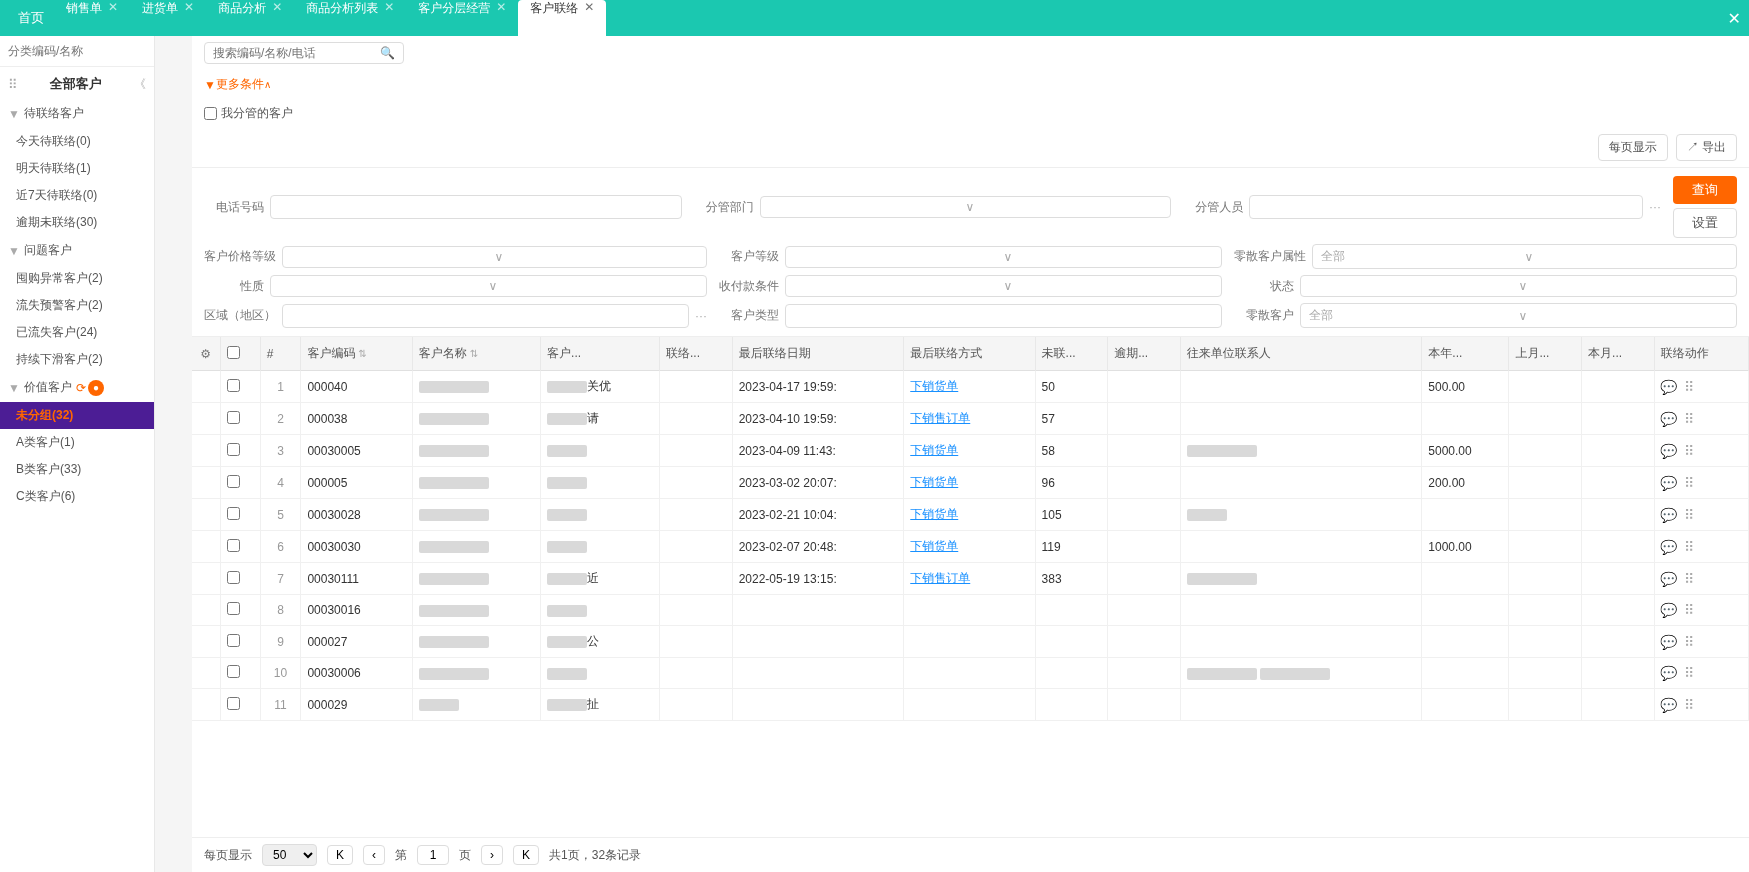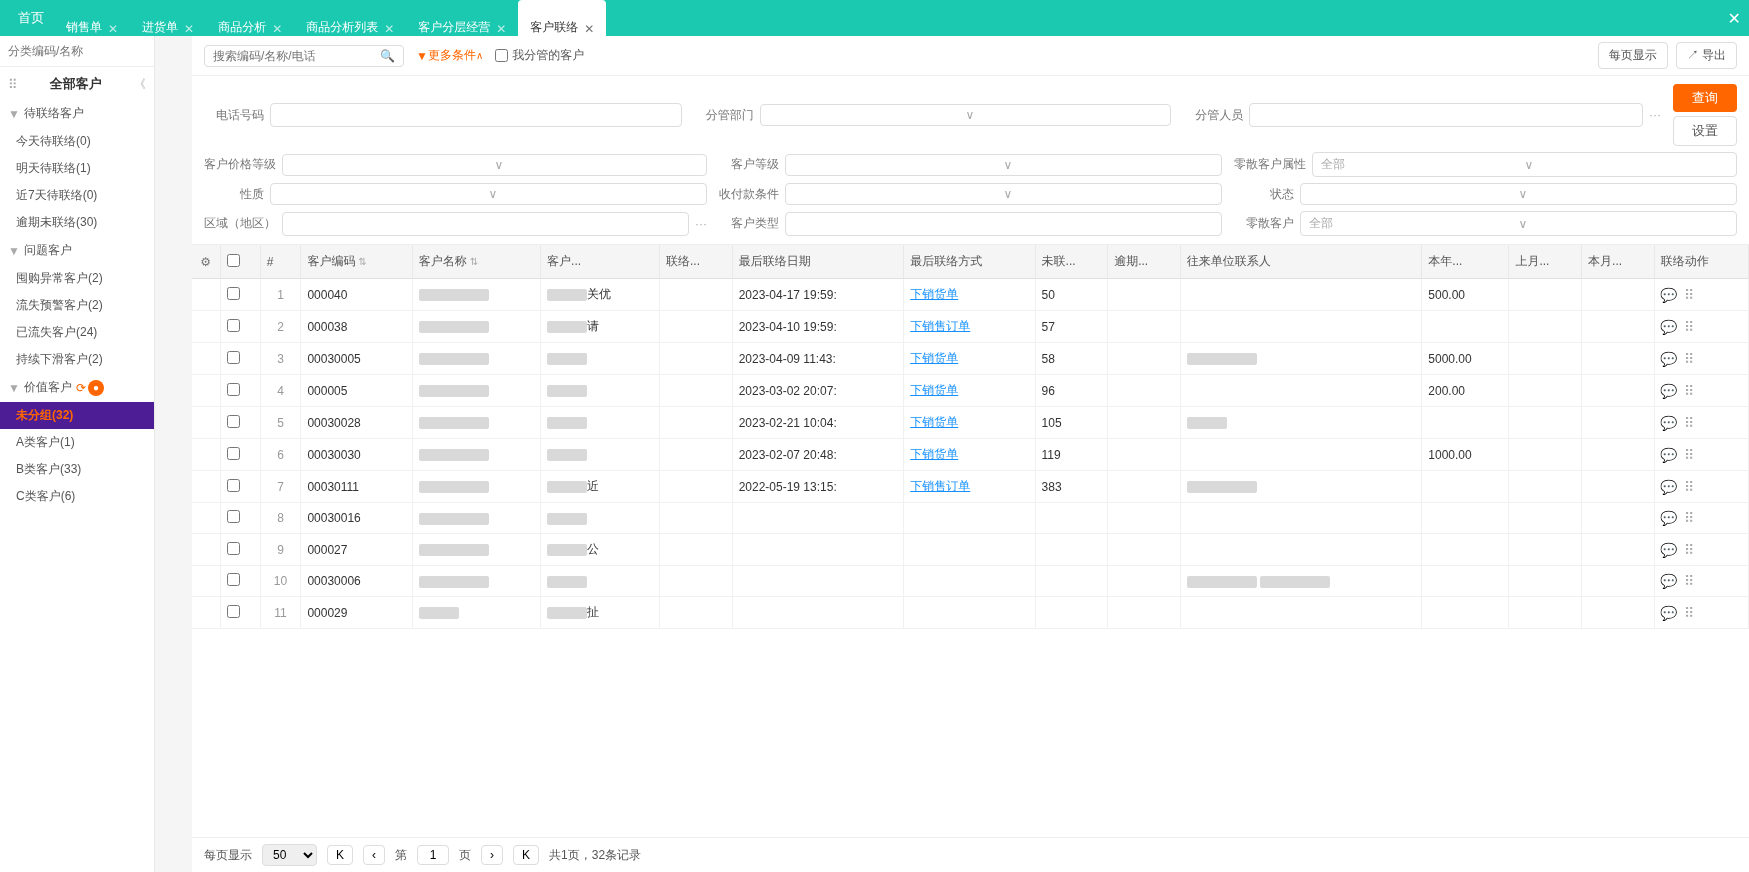--- a/index.html
+++ b/index.html
@@ -8,21 +8,21 @@
     
     .top-nav {
       display: flex;
       align-items: center;
       background: #1bc8b0;
       height: 36px;
       padding: 0 8px;
     }
     .top-nav .nav-tab {
       display: flex;
-      align-items: flex-end;
+      align-items: flex-start;
       padding: 0 12px;
       height: 36px;
       color: #fff;
       cursor: pointer;
       font-size: 13px;
       white-space: nowrap;
     }
     .top-nav .nav-tab.active {
       background: #fff;
       color: #333;
@@ -119,25 +119,26 @@
     .content-area {
       flex: 1;
       display: flex;
       flex-direction: column;
       overflow: hidden;
     }
 
     
     .filter-bar {
       display: flex;
-      align-items: center;
+      align-items: flex-start;
       padding: 6px 12px;
       background: #fff;
       border-bottom: 1px solid #eee;
       gap: 12px;
+      flex-direction: column;
     }
     .filter-search {
       display: flex;
       align-items: center;
       border: 1px solid #ddd;
       border-radius: 4px;
       padding: 3px 8px;
       width: 200px;
     }
     .filter-search input {

